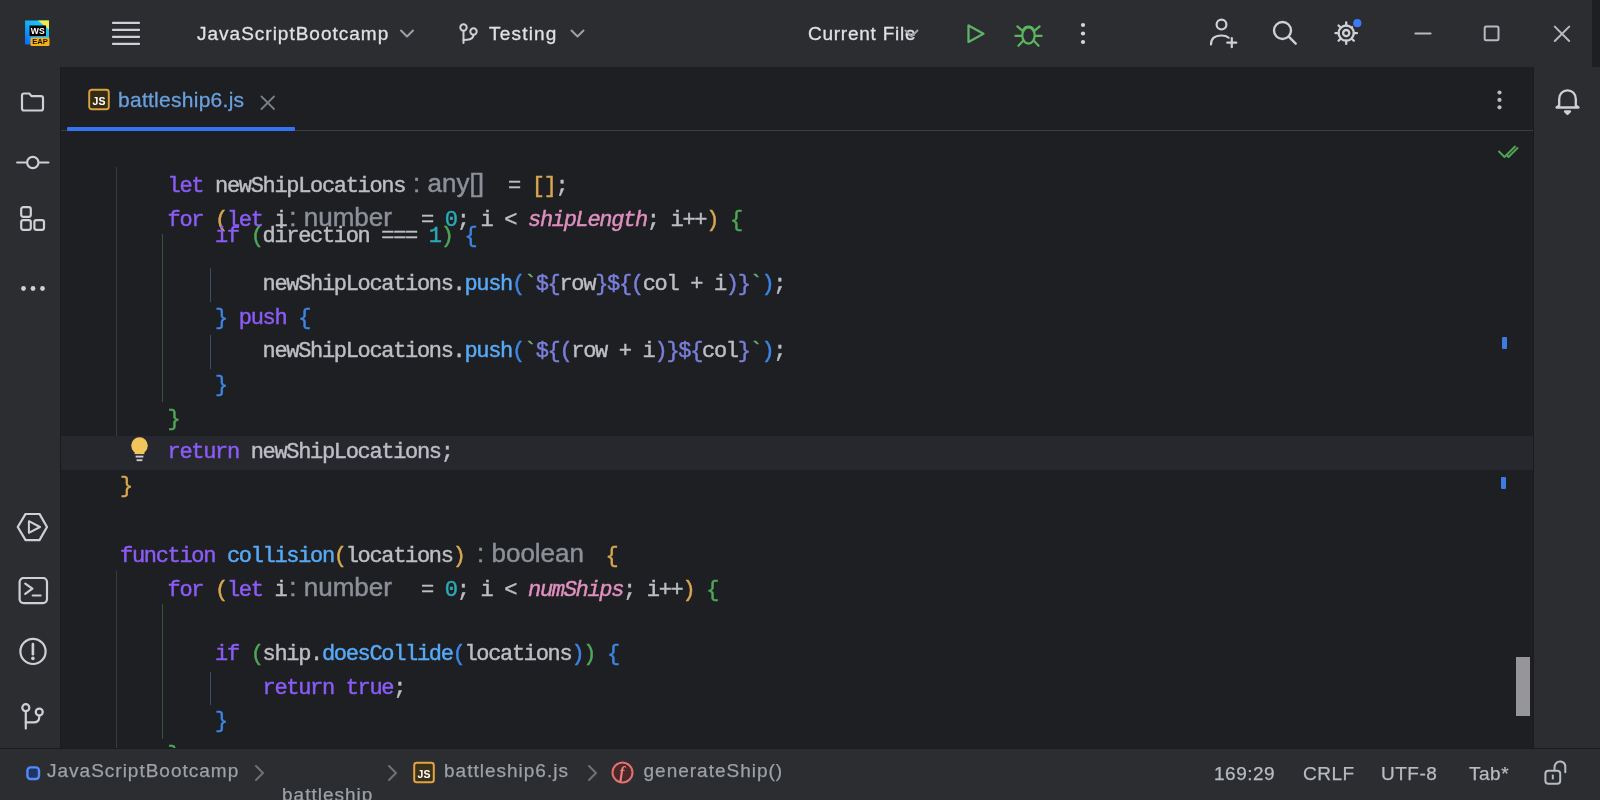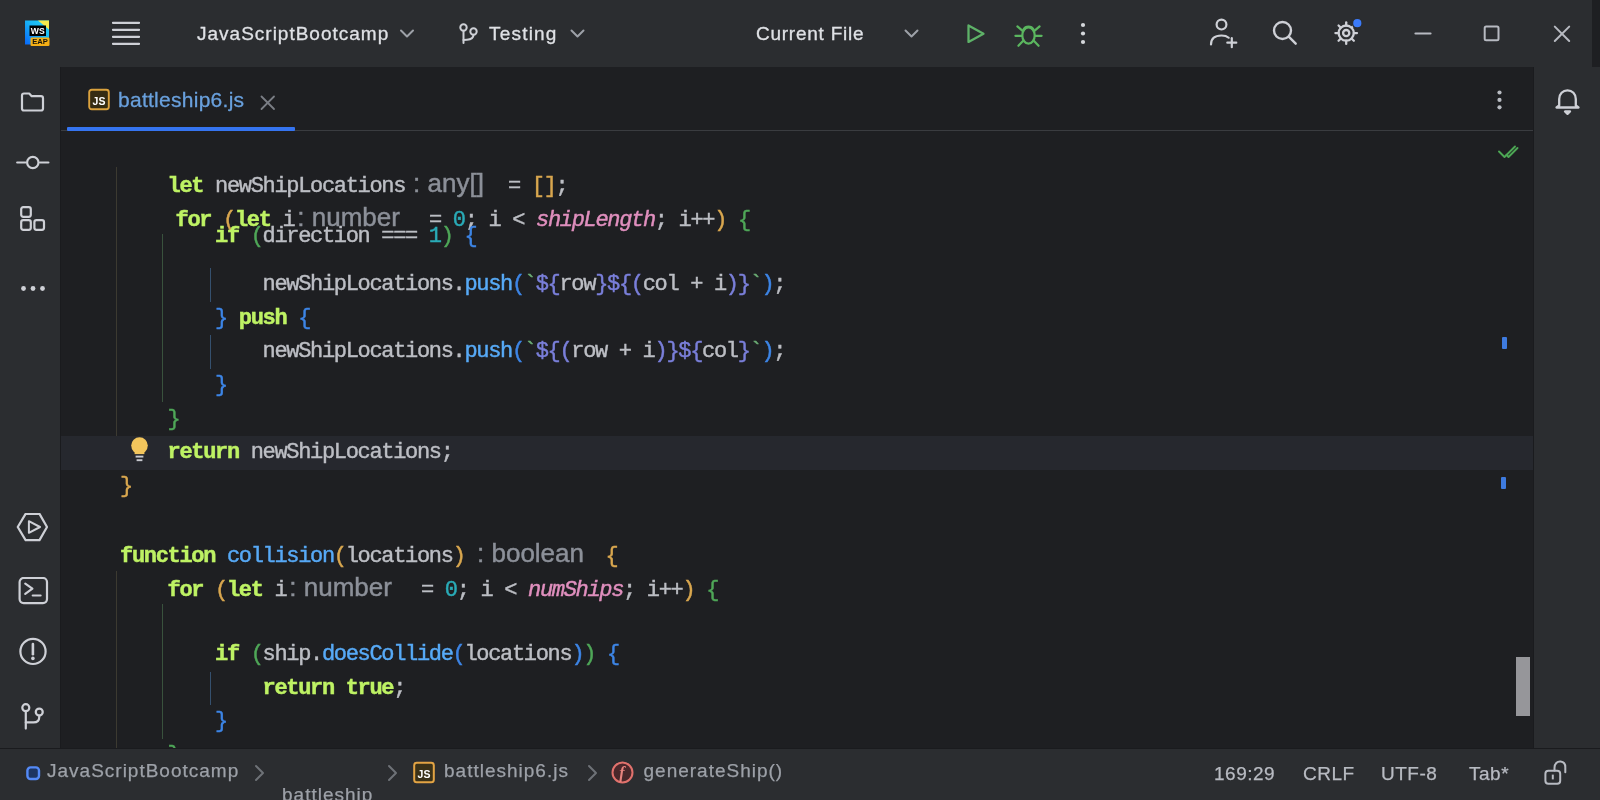--- a/index.html
+++ b/index.html
@@ -10,21 +10,21 @@
   #titlebar { left:0; top:0; width:1592px; height:67px; background:#2b2d30; }
   #sidebar  { left:0; top:67px; width:61px; height:681px; background:#2b2d30; border-right:1px solid #1a1b1e; }
   #rstrip   { left:1533px; top:67px; width:67px; height:681px; background:#2b2d30; border-left:1px solid #1a1b1e; }
   #tabbar   { left:61px; top:67px; width:1472px; height:64px; background:#1e1f22; border-bottom:1px solid #3a3c40; }
   #editor   { left:61px; top:131px; width:1472px; height:617px; background:#1e1f22; overflow:hidden; }
   #statusbar{ left:0; top:748px; width:1600px; height:52px; background:#2b2d30; border-top:1px solid #1a1b1e; }
   
   .uit { color:#dfe1e5; font-size:19px; letter-spacing:0.2px; line-height:19px; white-space:pre; -webkit-text-stroke:0.3px; }
   
   .cl { position:absolute; font-family:"Liberation Mono", monospace; font-size:22px; letter-spacing:-1.325px; line-height:33.65px; height:33.65px; white-space:pre; color:#bcbec4; -webkit-text-stroke:0.45px; }
-  .kw { color:#bef264;font-weight:bold; }
+  .kw { color:#8b5cf6; }
   .fn { color:#57aaf7; }
   .num { color:#2aacb8; }
   .pink { color:#e08fbe; font-style:italic; }
   .str { color:#6aab73; }
   .gold { color:#d9a74f; }
   .grn { color:#4fa758; }
   .blu { color:#3d85e6; }
   .vio { color:#7a7fda; }
   .hint { display:inline-block; font-family:"Liberation Sans", sans-serif; font-size:26px; letter-spacing:0; color:#8c9099; font-style:normal; }
   .guide { position:absolute; width:1px; }
@@ -72,21 +72,21 @@
       <circle cx="16.5" cy="10.5" r="3.2"></circle>
       <path d="M6.5 9.7 L6.5 22"></path>
       <path d="M16.5 13.7 C16.5 17.5 13 18.5 10 18.7 L6.5 19"></path>
     </g>
   </svg>
   <div class="abs uit" style="left:489px; top:24px; letter-spacing:1.2px;">Testing</div>
   <svg class="abs" style="left:570px; top:29px" width="18" height="10" viewBox="0 0 18 10">
     <path d="M1.5 1.5 L7.5 7.5 L13.5 1.5" fill="none" stroke="#9da1a8" stroke-width="2" stroke-linecap="round" stroke-linejoin="round"></path>
   </svg>
 
-  <div class="abs uit" style="left:756px; top:24px; letter-spacing:0.75px;">Current File</div>
+  <div class="abs uit" style="left:808px; top:24px; letter-spacing:0.75px;">Current File</div>
   <svg class="abs" style="left:904px; top:29px" width="18" height="10" viewBox="0 0 18 10">
     <path d="M1.5 1.5 L7.5 7.5 L13.5 1.5" fill="none" stroke="#9da1a8" stroke-width="2" stroke-linecap="round" stroke-linejoin="round"></path>
   </svg>
   <svg class="abs" style="left:962px; top:20px" width="28" height="28" viewBox="0 0 28 28">
     <path d="M6.5 5.5 L21.5 13.7 L6.5 21.9 Z" fill="none" stroke="#5eb268" stroke-width="2.3" stroke-linejoin="round"></path>
   </svg>
 
   <svg class="abs" style="left:1010px; top:16px" width="38" height="38" viewBox="0 0 38 38">
     <g stroke="#5bb65f" stroke-width="2.2" fill="none" stroke-linecap="round">
       <ellipse cx="18.5" cy="19.5" rx="6.2" ry="8.1"></ellipse>
@@ -251,21 +251,21 @@
 
   <div class="guide" style="left:54.5px; top:36px;    height:269.2px; background:#3c3a31;"></div>
   <div class="guide" style="left:54.5px; top:439.8px; height:177.2px; background:#3c3a31;"></div>
   <div class="guide" style="left:101px;  top:103.3px; height:168.2px; background:#39523d;"></div>
   <div class="guide" style="left:101px;  top:473.45px;height:134.6px; background:#39523d;"></div>
   <div class="guide" style="left:148.5px;top:136.95px;height:33.65px; background:#35506e;"></div>
   <div class="guide" style="left:148.5px;top:204.25px;height:33.65px; background:#35506e;"></div>
   <div class="guide" style="left:148.5px;top:540.75px;height:33.65px; background:#35506e;"></div>
 
   <div class="cl" style="left:106.5px; top:36px;"><span class="kw">let</span> newShipLocations<span class="hint" style="width:103px; padding-left:8px;">: any[]</span>= <span class="gold">[]</span>;</div>
-  <div class="cl" style="left:106.5px; top:69.65px;margin-left:8px;"><span class="kw">for</span> <span class="gold">(</span><span class="kw">let</span> i<span class="hint" style="width:134.75px; padding-left:3px;">: number</span>= <span class="num">0</span>; i &lt; <span class="pink">shipLength</span>; i++<span class="gold">)</span> <span class="grn">{</span></div>
+  <div class="cl" style="left:106.5px; top:69.65px;"><span class="kw">for</span> <span class="gold">(</span><span class="kw">let</span> i<span class="hint" style="width:134.75px; padding-left:3px;">: number</span>= <span class="num">0</span>; i &lt; <span class="pink">shipLength</span>; i++<span class="gold">)</span> <span class="grn">{</span></div>
   <div class="cl" style="left:154px; top:89px;"><span class="kw">if</span> <span class="grn">(</span>direction === <span class="num">1</span><span class="grn">)</span> <span class="blu">{</span></div>
   <div class="cl" style="left:201.5px; top:136.95px;">newShipLocations.<span class="fn">push</span><span class="blu">(</span><span class="str">`</span><span class="vio">${</span>row<span class="vio">}${(</span>col + i<span class="vio">)}</span><span class="str">`</span><span class="blu">)</span>;</div>
   <div class="cl" style="left:154px; top:170.6px;"><span class="blu">}</span> <span class="kw">push</span> <span class="blu">{</span></div>
   <div class="cl" style="left:201.5px; top:204.25px;">newShipLocations.<span class="fn">push</span><span class="blu">(</span><span class="str">`</span><span class="vio">${(</span>row + i<span class="vio">)}${</span>col<span class="vio">}</span><span class="str">`</span><span class="blu">)</span>;</div>
   <div class="cl" style="left:154px; top:237.9px;"><span class="blu">}</span></div>
   <div class="cl" style="left:106.5px; top:271.55px;"><span class="grn">}</span></div>
   <div class="cl" style="left:106.5px; top:305.2px;"><span class="kw">return</span> newShipLocations;</div>
   <div class="cl" style="left:59px; top:338.85px;"><span class="gold">}</span></div>
   <div class="cl" style="left:59px; top:406.15px;"><span class="kw">function</span> <span class="fn">collision</span><span class="gold">(</span>locations<span class="gold">)</span><span class="hint" style="width:141px; padding-left:12.5px;">: boolean</span><span class="gold">{</span></div>
   <div class="cl" style="left:106.5px; top:439.8px;"><span class="kw">for</span> <span class="gold">(</span><span class="kw">let</span> i<span class="hint" style="width:134.75px; padding-left:3px;">: number</span>= <span class="num">0</span>; i &lt; <span class="pink">numShips</span>; i++<span class="gold">)</span> <span class="grn">{</span></div>

